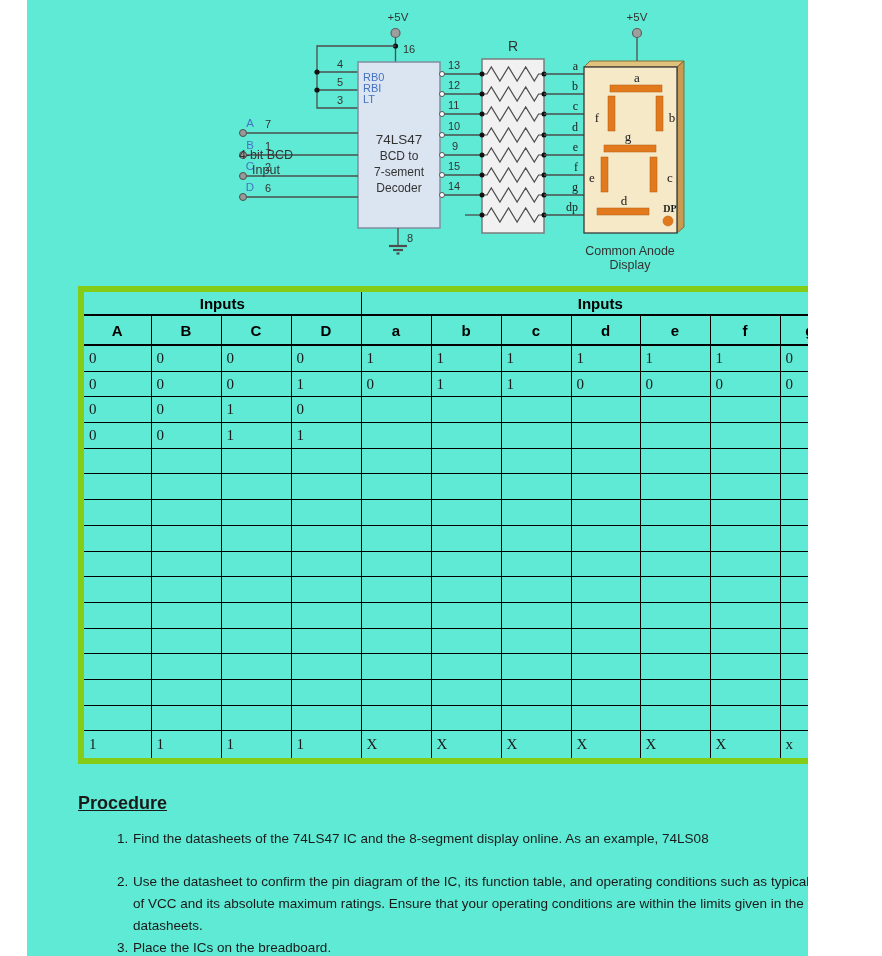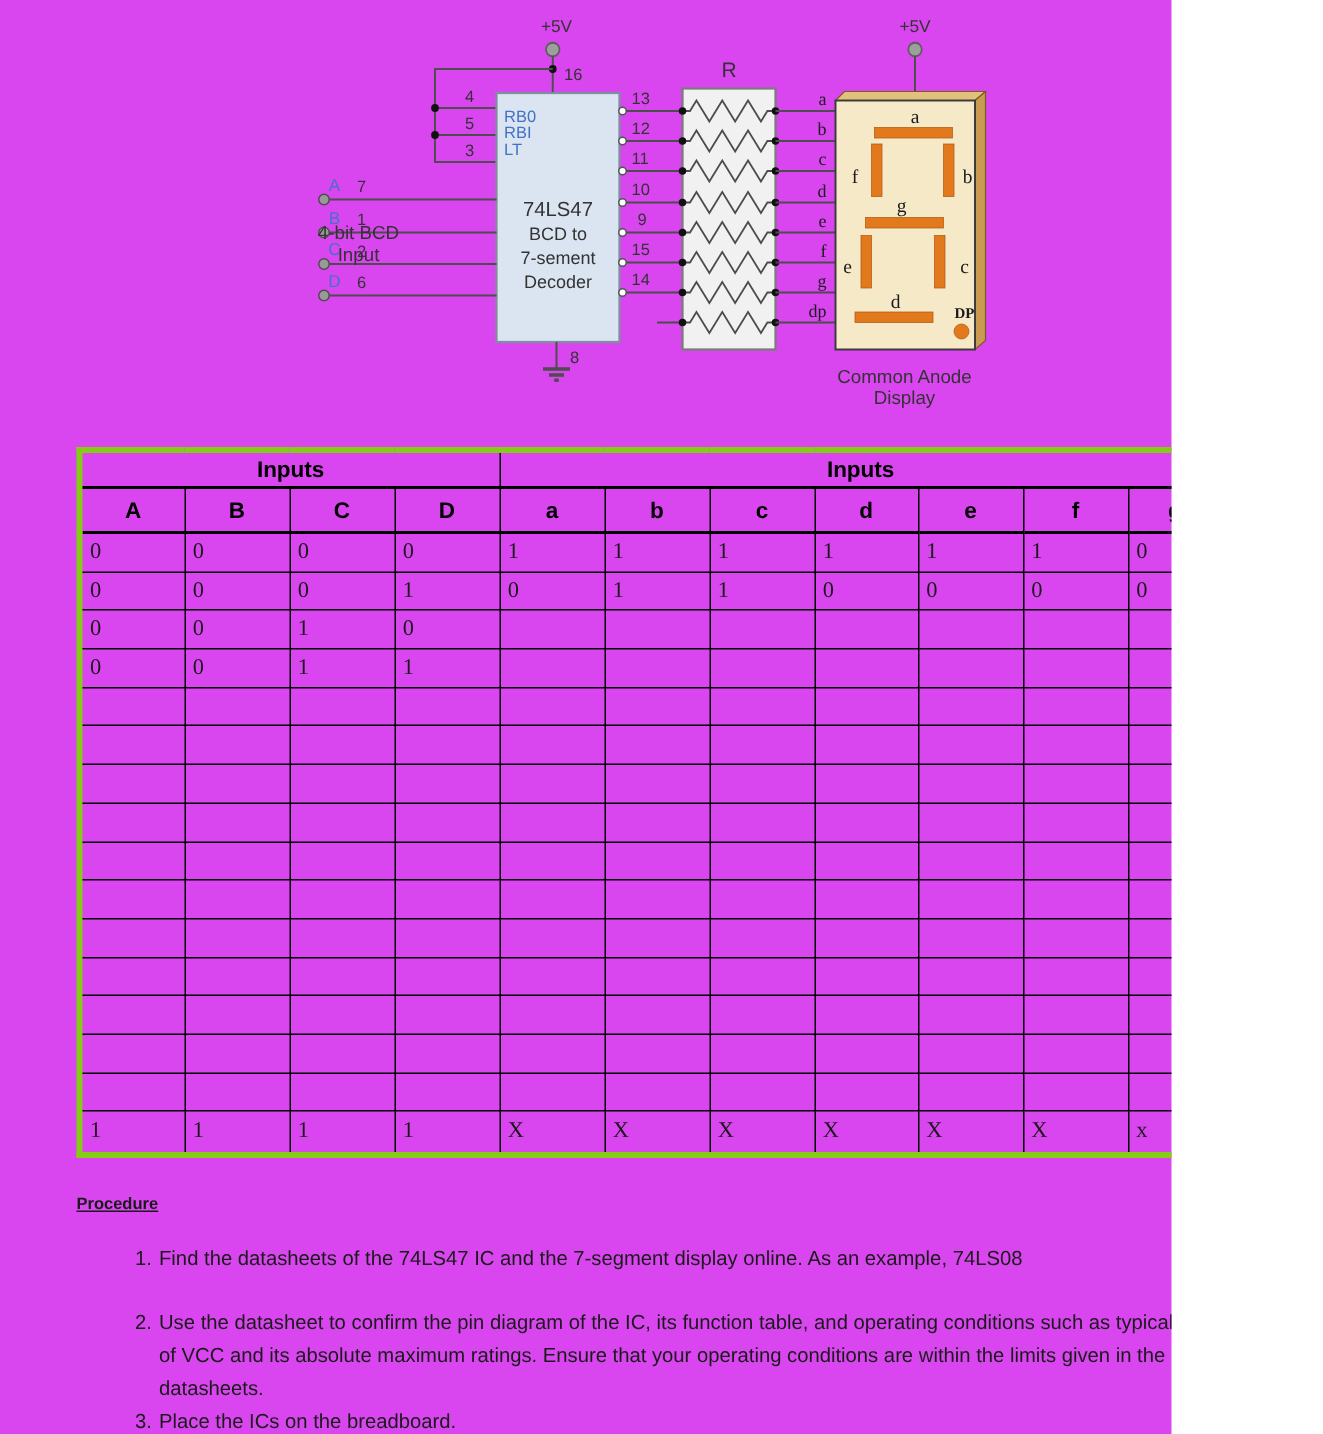--- a/index.html
+++ b/index.html
@@ -1,28 +1,28 @@
 <!DOCTYPE html>
 <html><head>
 <meta charset="utf-8">
 <style>
   html,body { margin:0; padding:0; background:#ffffff; }
   .page {
-    position:relative; width:781px; height:956px; background:#d946ef;
-    font-family:"Liberation Sans", sans-serif; overflow:hidden;
+    position:relative; width:781px; height:956px; background:#5eead4;
+    font-family:"Liberation Sans", sans-serif; overflow:hidden;margin-left:27px;
   }
   svg text { font-family:"Liberation Sans", sans-serif; fill:#333333; }
   svg text.serif { font-family:"Liberation Serif", serif; fill:#1a1a1a; }
   svg text.blue { fill:#4472c4; }
 
   
   .truth-table {
-    position:absolute; left:51px; top:298px; width:767px;
+    position:absolute; left:51px; top:286px; width:767px;
     border-collapse:collapse; table-layout:fixed;
-    border:4px solid #84cc16;
+    border:6px solid #84cc16;
   }
   .truth-table th, .truth-table td { border:1px solid #000; overflow:hidden; }
   .truth-table tr.gh th {
     height:20px; font-size:15px; font-weight:bold; text-align:center;
     border-bottom:2px solid #000; font-family:"Liberation Sans", sans-serif;
   }
   .truth-table tr.ch th {
     height:26px; font-size:15px; font-weight:bold; text-align:center;
     border-bottom:2px solid #000; font-family:"Liberation Sans", sans-serif;
   }
@@ -32,21 +32,21 @@
   }
   .truth-table tbody tr:last-child td { height:27px; }
 
   
   .procedure {
     position:absolute; left:51px; top:792px; width:775px;
     font-size:13.5px; line-height:22px; color:#1a1a1a;
   }
   .proc-title {
     font-weight:bold; text-decoration:underline; margin:0 0 14px 0;
-    font-size:11px;
+    font-size:18px;
   }
   .proc-step { display:flex; margin-left:39px; }
   .proc-step .num { flex:0 0 16px; }
   .proc-step .txt { flex:1; }
   .proc-step.s1 { margin-bottom:21px; }
 </style>
 </head>
 <body>
 
 <div class="page">
@@ -461,21 +461,21 @@
           <td>x</td>
         </tr>
       </tbody>
   </table>
 
   
   <div class="procedure">
     <p class="proc-title">Procedure</p>
     <div class="proc-step s1">
       <span class="num">1.</span>
-      <span class="txt">Find the datasheets of the 74LS47 IC and the 7-segment display online. As an example, 74LS08</span>
+      <span class="txt">Find the datasheets of the 74LS47 IC and the 8-segment display online. As an example, 74LS08</span>
     </div>
     <div class="proc-step s2">
       <span class="num">2.</span>
       <span class="txt">Use the datasheet to confirm the pin diagram of the IC, its function table, and operating conditions such as typical value of VCC and its absolute maximum ratings. Ensure that your operating conditions are within the limits given in the datasheets.</span>
     </div>
     <div class="proc-step s3">
       <span class="num">3.</span>
       <span class="txt">Place the ICs on the breadboard.</span>
     </div>
   </div>

